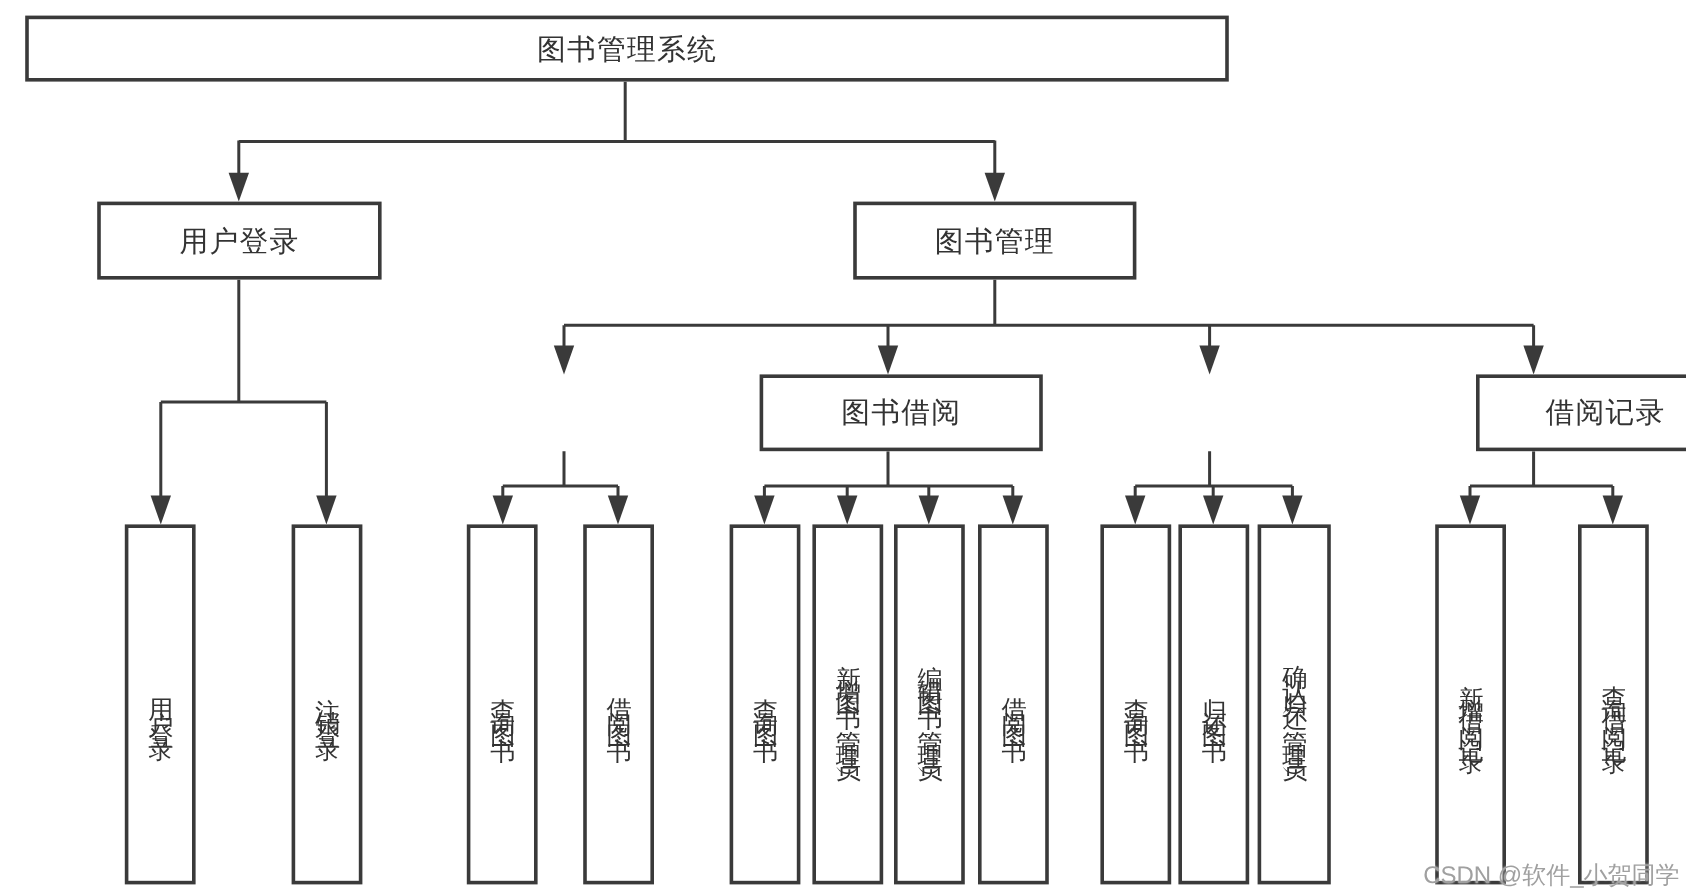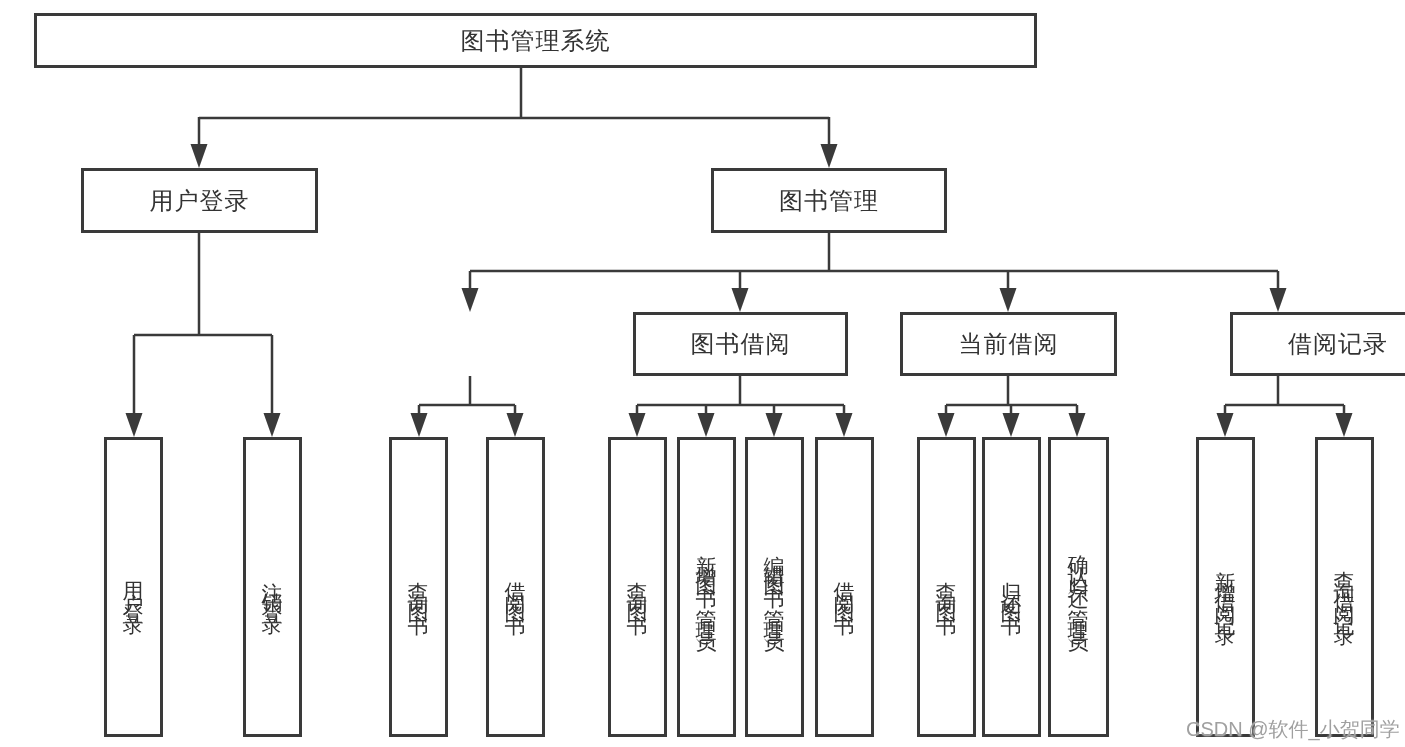--- a/index.html
+++ b/index.html
@@ -13,21 +13,21 @@
   #connectors{position:absolute;left:0;top:0;width:1405px;height:747px;}
   .box{
     position:absolute;
     box-sizing:border-box;
     border:3px solid var(--line,#3a3a3a);
     background:#fff;
     display:flex;align-items:center;justify-content:center;
     color:var(--text,#333333);
   }
   .hlabel{font-size:24px;letter-spacing:1px;white-space:nowrap;}
-  .root{left:21px;top:13px;width:1003px;height:55px;margin-left:13px;}
+  .root{left:21px;top:13px;width:1003px;height:55px;}
   .lvl1{top:168px;height:65px;}
   .lvl2{top:312px;height:64px;}
   .leaf{top:437px;height:300px;width:59px;}
   .vtext{
     writing-mode:vertical-rl;
     text-orientation:mixed;
     font-size:21px;
     letter-spacing:11px;
     line-height:1;
     color:var(--text,#333333);
@@ -108,25 +108,22 @@
     <span class="hlabel">图书管理系统</span>
   </div>
 
   <div class="box lvl1" style="left:81px;width:237px;">
     <span class="hlabel">用户登录</span>
   </div>
   <div class="box lvl1" style="left:711px;width:236px;">
     <span class="hlabel">图书管理</span>
   </div>
 
-  <div class="box lvl2" style="left:633px;width:215px;">
+  <div class="box lvl2" style="left:633px;width:236px;">
     <span class="hlabel">图书借阅</span>
-  </div>
-  <div class="box lvl2" style="left:900px;width:217px;">
-    <span class="hlabel">当前借阅</span>
   </div>
   <div class="box lvl2" style="left:1230px;width:216px;">
     <span class="hlabel">借阅记录</span>
   </div>
 
   <div class="box leaf" style="left:104px;">
     <span class="vtext">用户登录</span>
   </div>
   <div class="box leaf" style="left:243px;">
     <span class="vtext">注销登录</span>

